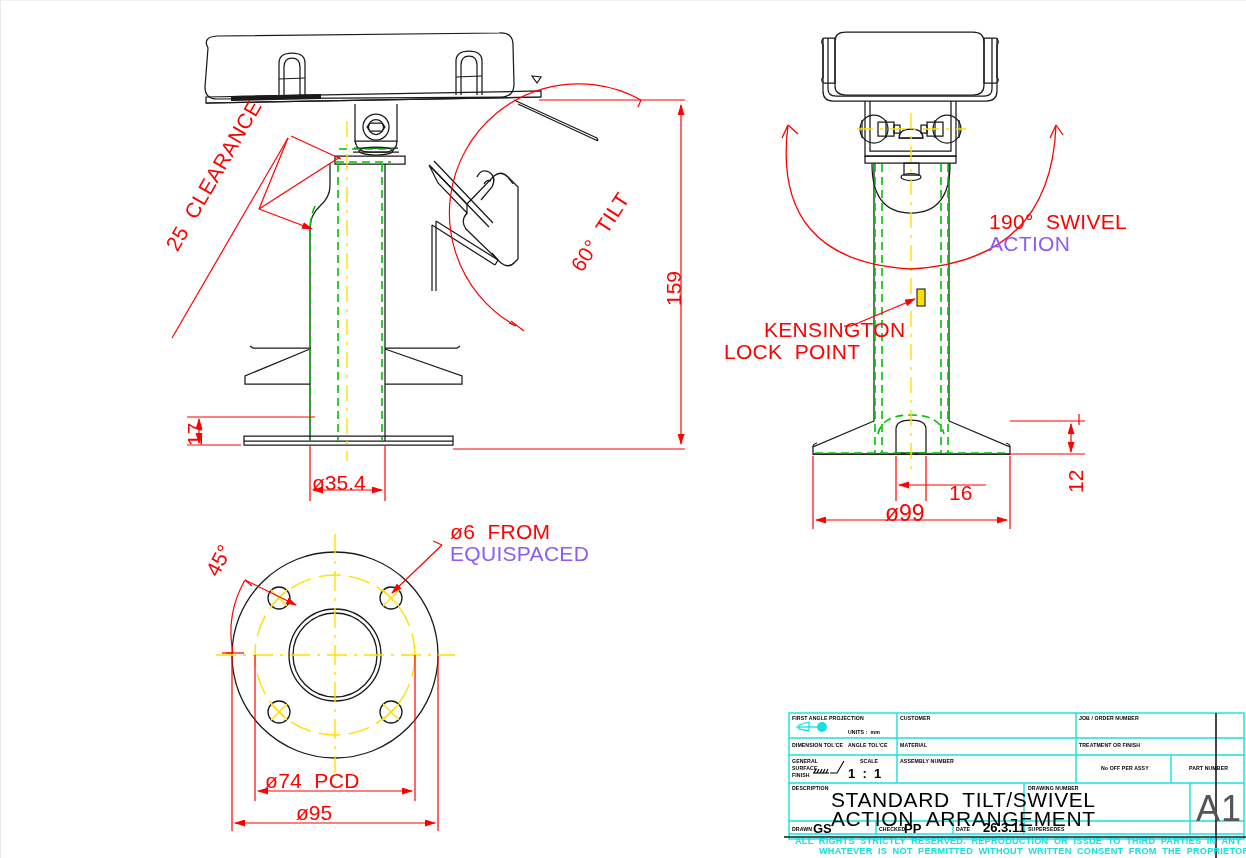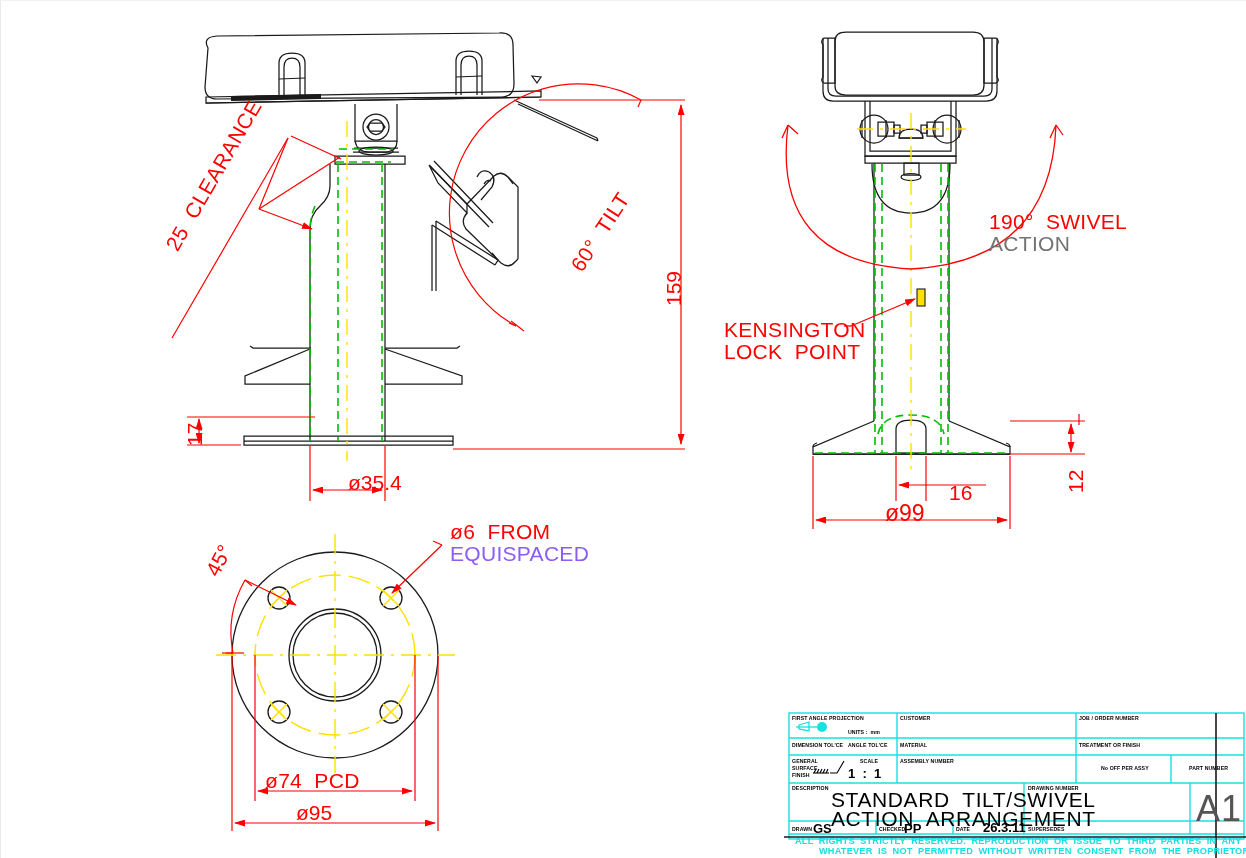--- a/index.html
+++ b/index.html
@@ -290,26 +290,26 @@
 </svg>
 
 <div class="tb-text" style="left:160px;top:242px;color:#ff0000;font-size:21px;transform:rotate(-60deg);transform-origin:left top;letter-spacing:.5px;">25  CLEARANCE</div>
 
 <div class="tb-text" style="left:565px;top:262px;color:#ff0000;font-size:21px;transform:rotate(-57deg);transform-origin:left top;letter-spacing:.5px;">60°  TILT</div>
 
 <div class="tb-text" style="left:661px;top:305px;color:#ff0000;font-size:21px;transform:rotate(-90deg);transform-origin:left top;">159</div>
 
 <div class="tb-text" style="left:182px;top:445px;color:#ff0000;font-size:21px;transform:rotate(-90deg);transform-origin:left top;">17</div>
 
-<div class="tb-text" style="left:311px;top:470px;color:#ff0000;font-size:21px;padding-left:36px;">ø35.4</div>
+<div class="tb-text" style="left:311px;top:470px;color:#ff0000;font-size:21px;">ø35.4</div>
 
 <div class="tb-text" style="left:988px;top:209px;color:#ff0000;font-size:21px;letter-spacing:.3px;">190°  SWIVEL</div>
-<div class="tb-text" style="left:988px;top:231px;color:#737373;font-size:21px;letter-spacing:.3px;">ACTION</div>
-
-<div class="tb-text" style="left:723px;top:317px;color:#ff0000;font-size:21px;letter-spacing:.3px;text-align:right;">KENSINGTON</div>
+<div class="tb-text" style="left:988px;top:231px;color:#8b5cf6;font-size:21px;letter-spacing:.3px;">ACTION</div>
+
+<div class="tb-text" style="left:763px;top:317px;color:#ff0000;font-size:21px;letter-spacing:.3px;text-align:right;">KENSINGTON</div>
 <div class="tb-text" style="left:723px;top:339px;color:#ff0000;font-size:21px;letter-spacing:.3px;">LOCK  POINT</div>
 
 <div class="tb-text" style="left:884px;top:499px;color:#ff0000;font-size:23px;">ø99</div>
 
 <div class="tb-text" style="left:948px;top:480px;color:#ff0000;font-size:21px;">16</div>
 
 <div class="tb-text" style="left:1063px;top:492px;color:#ff0000;font-size:21px;transform:rotate(-90deg);transform-origin:left top;">12</div>
 
 <div class="tb-text" style="left:449px;top:519px;color:#ff0000;font-size:21px;letter-spacing:.3px;">ø6  FROM</div>
 <div class="tb-text" style="left:449px;top:541px;color:#8b5cf6;font-size:21px;letter-spacing:.3px;">EQUISPACED</div>

